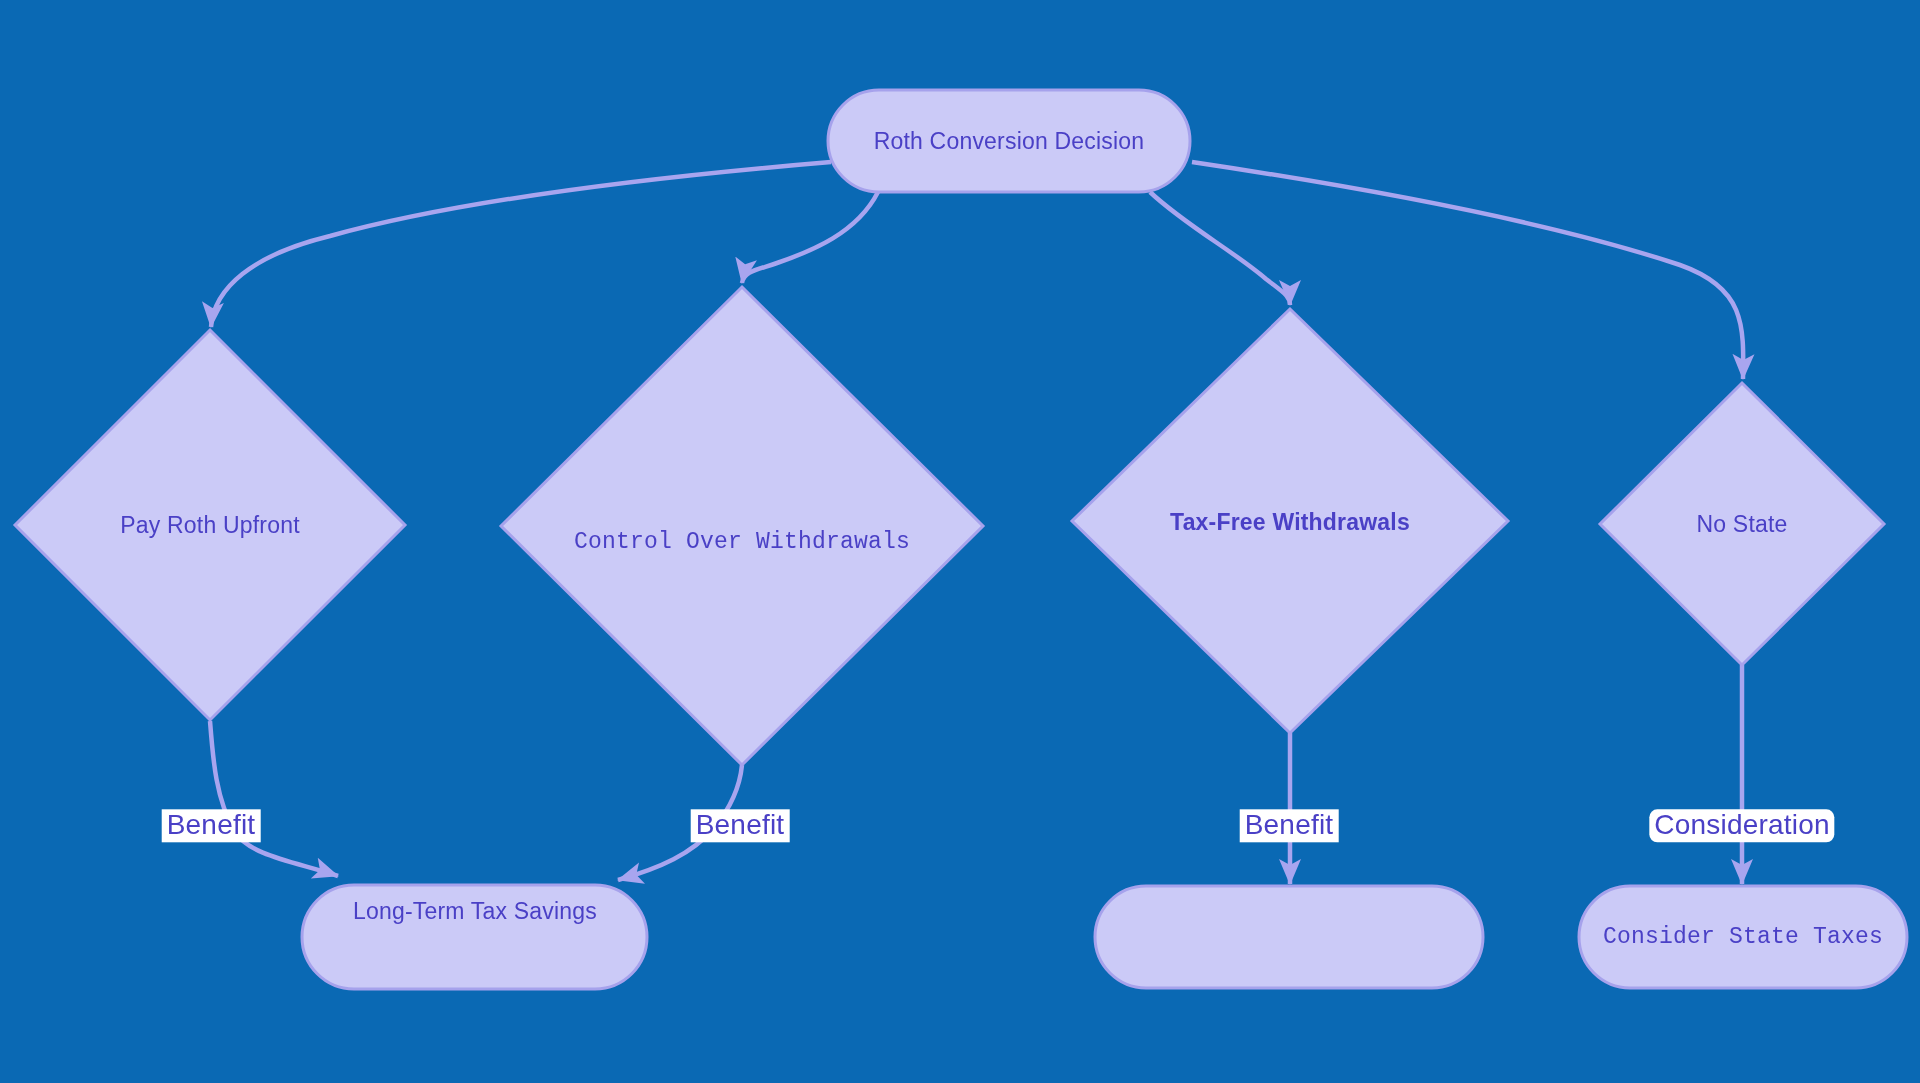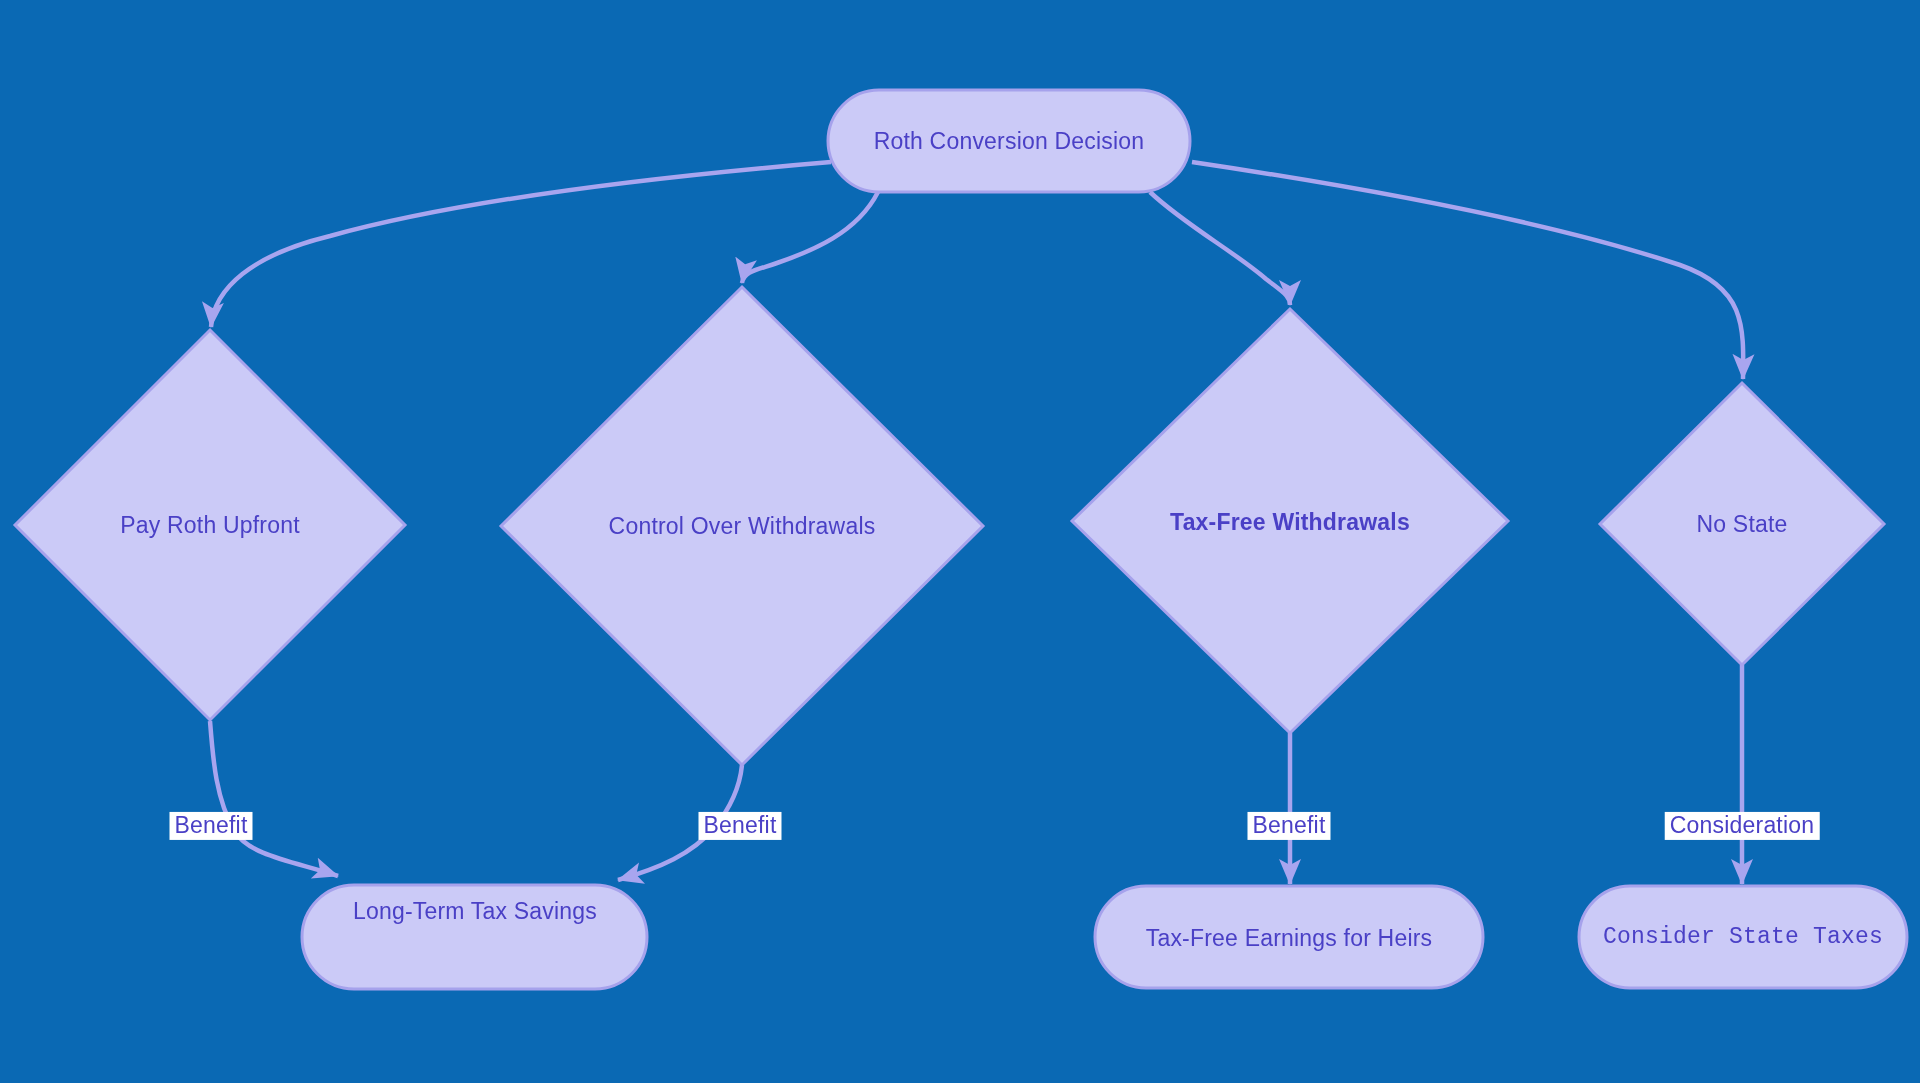--- a/index.html
+++ b/index.html
@@ -42,21 +42,21 @@
     font-size: 23px;
     letter-spacing: 0.2px;
     white-space: nowrap;
     text-align: center;
   }
   .edge-label {
     position: absolute;
     transform: translate(-50%, -50%);
     background: var(--edge-label-bg, #ffffff);
     color: var(--edge-label-text, #4a40c6);
-    font-size: 23px;
+    font-size: 28px;
     letter-spacing: 0.2px;
     white-space: nowrap;
     padding: 1px 5px 3px 5px;
     line-height: 1.05;
   }
 </style>
 </head>
 <body>
 
 <div class="stage">
@@ -84,25 +84,24 @@
     <polygon class="node-shape" points="1290,309 1508,521 1290,733 1072,521"></polygon>
     <polygon class="node-shape" points="1742,383 1884,524 1742,665 1600,524"></polygon>
 
     <rect class="node-shape" x="302" y="885" width="345" height="104" rx="52" ry="52"></rect>
     <rect class="node-shape" x="1095" y="886" width="388" height="102" rx="51" ry="51"></rect>
     <rect class="node-shape" x="1579" y="886" width="328" height="102" rx="51" ry="51"></rect>
   </svg>
 
   <div class="node-label" style="left:1009px; top:141px;">Roth Conversion Decision</div>
   <div class="node-label" style="left:210px; top:525px;">Pay Roth Upfront</div>
-  <div class="node-label" style="left:742px; top:526px;">Control Over Withdrawals</div>
+  <div class="node-label" style="left:742px; top:542px;font-family:Liberation Mono, monospace;">Control Over Withdrawals</div>
   <div class="node-label" style="left:1290px; top:522px;font-weight:bold;">Tax-Free Withdrawals</div>
   <div class="node-label" style="left:1742px; top:524px;">No State</div>
   <div class="node-label" style="left:475px; top:911px;">Long-Term Tax Savings</div>
-  <div class="node-label" style="left:1289px; top:938px;">Tax-Free Earnings for Heirs</div>
   <div class="node-label" style="left:1743px; top:937px;font-family:Liberation Mono, monospace;">Consider State Taxes</div>
 
   <div class="edge-label" style="left:211px; top:826px;">Benefit</div>
   <div class="edge-label" style="left:740px; top:826px;">Benefit</div>
   <div class="edge-label" style="left:1289px; top:826px;">Benefit</div>
-  <div class="edge-label" style="left:1742px; top:826px;">Consideration</div>
+  <div class="edge-label" style="left:1742px; top:826px;border-radius:8px;">Consideration</div>
 
 </div>
 
 </body></html>

